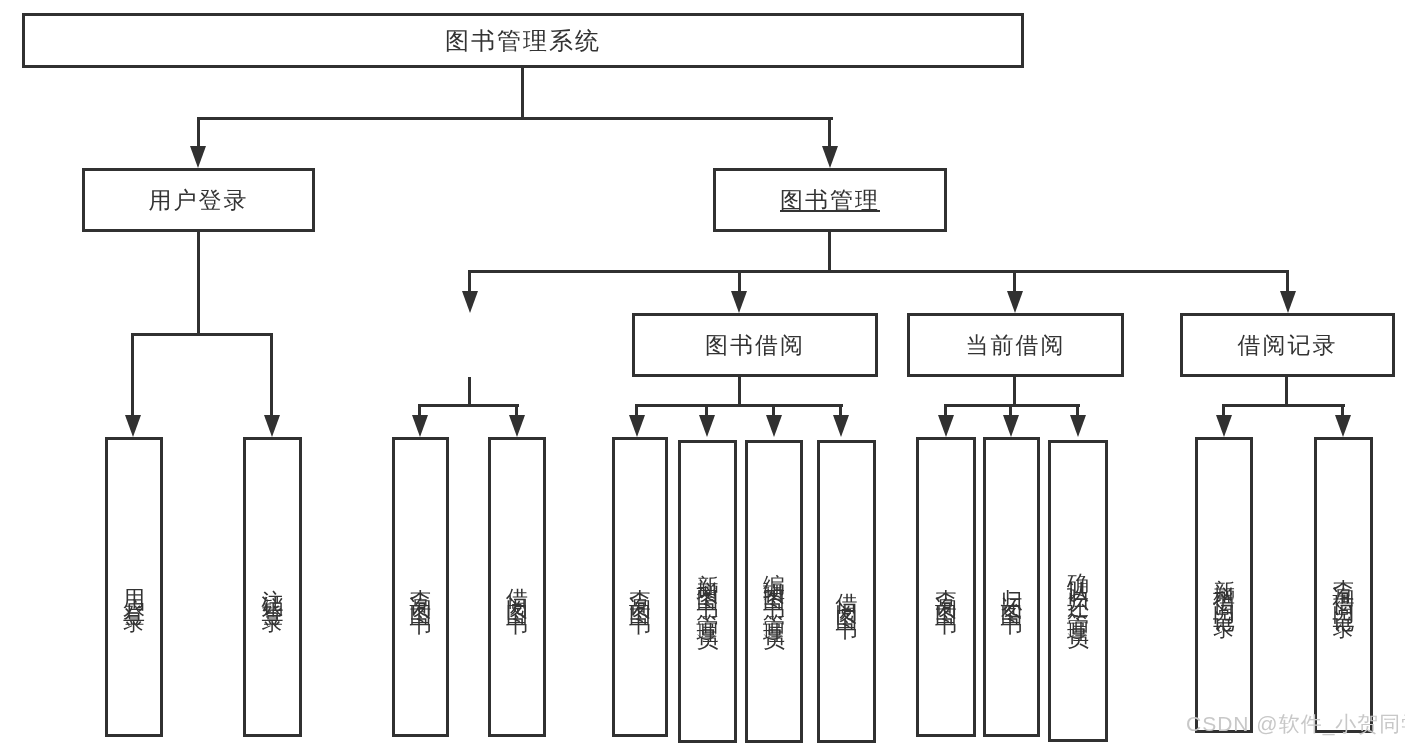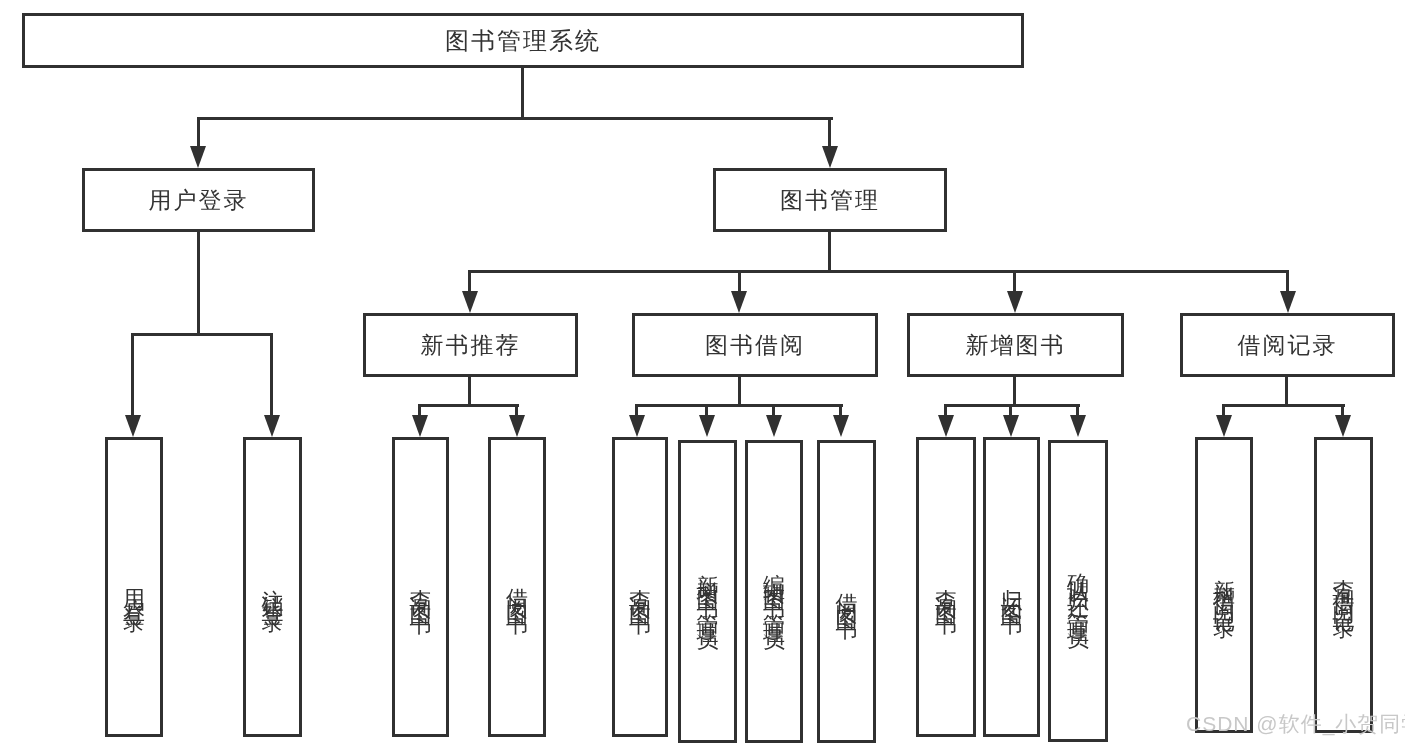--- a/index.html
+++ b/index.html
@@ -41,21 +41,21 @@
   <div class="v" style="left:521px;top:68px;height:50px;"></div>
   <div class="h" style="left:197px;top:117px;width:636px;"></div>
   <div class="v" style="left:197px;top:117px;height:31px;"></div>
   <div class="arr" style="left:190px;top:146px;"></div>
   <div class="v" style="left:828px;top:117px;height:31px;"></div>
   <div class="arr" style="left:822px;top:146px;"></div>
 
   <div class="box" style="left:82px;top:168px;width:233px;height:64px;">
     <span class="hlabel">用户登录</span>
   </div>
-  <div class="box" style="left:713px;top:168px;width:234px;height:64px;">
+  <div class="box" style="left:713px;top:168px;width:234px;height:64px;text-decoration:underline;">
     <span class="hlabel">图书管理</span>
   </div>
 
   <div class="v" style="left:197px;top:232px;height:104px;"></div>
   <div class="h" style="left:131px;top:333px;width:142px;"></div>
   <div class="v" style="left:131px;top:333px;height:84px;"></div>
   <div class="arr" style="left:125px;top:415px;"></div>
   <div class="v" style="left:270px;top:333px;height:84px;"></div>
   <div class="arr" style="left:264px;top:415px;"></div>
 
@@ -63,28 +63,25 @@
   <div class="h" style="left:468px;top:270px;width:821px;"></div>
   <div class="v" style="left:468px;top:270px;height:22px;"></div>
   <div class="arr" style="left:462px;top:291px;"></div>
   <div class="v" style="left:738px;top:270px;height:22px;"></div>
   <div class="arr" style="left:731px;top:291px;"></div>
   <div class="v" style="left:1013px;top:270px;height:22px;"></div>
   <div class="arr" style="left:1007px;top:291px;"></div>
   <div class="v" style="left:1286px;top:270px;height:22px;"></div>
   <div class="arr" style="left:1280px;top:291px;"></div>
 
-  <div class="box" style="left:363px;top:313px;width:215px;height:64px;">
-    <span class="hlabel">新书推荐</span>
-  </div>
   <div class="box" style="left:632px;top:313px;width:246px;height:64px;">
     <span class="hlabel">图书借阅</span>
   </div>
   <div class="box" style="left:907px;top:313px;width:217px;height:64px;">
-    <span class="hlabel">新增图书</span>
+    <span class="hlabel">当前借阅</span>
   </div>
   <div class="box" style="left:1180px;top:313px;width:215px;height:64px;">
     <span class="hlabel">借阅记录</span>
   </div>
 
   <div class="v" style="left:468px;top:377px;height:29px;"></div>
   <div class="h" style="left:418px;top:404px;width:101px;"></div>
   <div class="v" style="left:418px;top:404px;height:13px;"></div>
   <div class="arr" style="left:412px;top:415px;"></div>
   <div class="v" style="left:515px;top:404px;height:13px;"></div>

